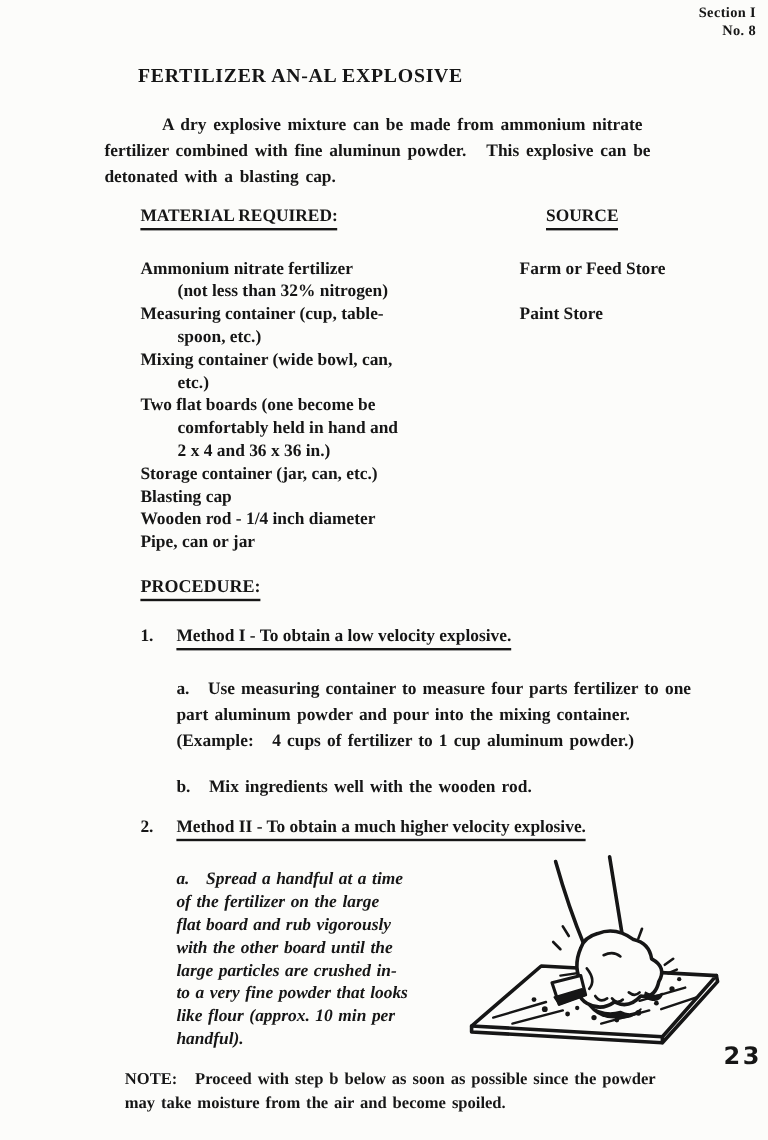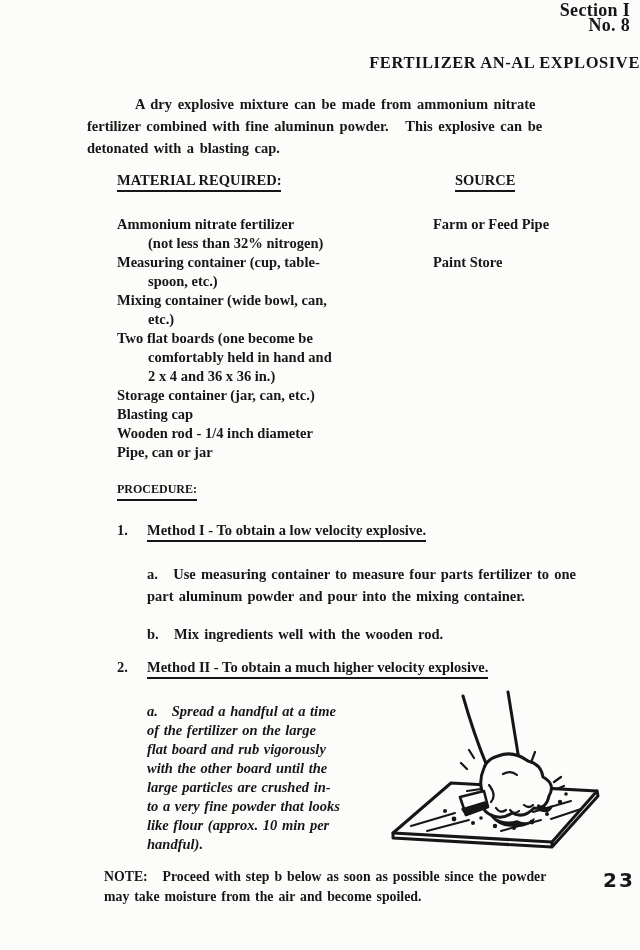--- a/index.html
+++ b/index.html
@@ -9,38 +9,38 @@
     margin:0 auto;
     background:#fcfcfa;
     overflow:hidden;
     font-family:"Liberation Serif","DejaVu Serif",serif;
     font-weight:bold;
     color:#161616;
     -webkit-font-smoothing:antialiased;
   }
   .line{white-space:pre;}
   
-  .hdr{padding:3px 10px 0 0;text-align:right;font-size:18px;line-height:15px;letter-spacing:.3px;}
+  .hdr{padding:3px 10px 0 0;text-align:right;font-size:12px;line-height:15px;letter-spacing:.3px;}
   
-  .title{margin-top:21px;padding-left:115px;text-align:right;font-size:16.5px;line-height:17px;letter-spacing:.6px;}
+  .title{margin-top:21px;padding-left:115px;text-align:left;font-size:16.5px;line-height:17px;letter-spacing:.6px;}
   
   .intro{margin:22px 14px 0 87px;font-size:14.5px;line-height:22px;word-spacing:2px;}
   .intro .line:first-child{text-indent:48px;}
   
   .mat{margin:13px 0 0 117px;position:relative;font-size:14.5px;}
   .mat-head{position:relative;line-height:17px;}
   .u{display:inline-block;border-bottom:2px solid #161616;padding-bottom:1px;}
   .src-head{position:absolute;left:338px;top:0;}
   .mlist{margin-top:23px;line-height:19px;}
   .mrow{position:relative;}
   .mrow.ind .mtext{padding-left:31px;}
   .mtext{white-space:pre;}
   .msrc{position:absolute;left:316px;top:0;white-space:pre;}
   
-  .proc-head{margin:19px 0 0 117px;font-size:12px;line-height:17px;}
+  .proc-head{margin:19px 0 0 117px;font-size:15px;line-height:17px;}
   .method{margin:21px 0 0 117px;display:flex;font-size:14.5px;line-height:17px;}
   .mnum{width:30px;flex:0 0 30px;}
   .step{margin:21px 14px 0 147px;font-size:14.5px;line-height:22px;word-spacing:1.5px;}
   .stepb{margin-top:16px;}
   .m2wrap{position:relative;font-style:italic;}
   .m2step{margin:23px 0 0 147px;font-size:14.5px;line-height:19px;width:230px;word-spacing:1px;}
   
   .figure{position:absolute;left:383px;top:-12px;width:245px;height:172px;}
   
   .pagenum{position:absolute;left:603px;top:868px;font-size:20px;letter-spacing:2px;font-family:"DejaVu Sans",sans-serif;font-weight:bold;}
@@ -64,21 +64,21 @@
     <div class="line">fertilizer combined with fine aluminun powder.   This explosive can be</div>
     <div class="line">detonated with a blasting cap.</div>
   </div>
 
   <div class="mat">
     <div class="mat-head">
       <span class="u">MATERIAL REQUIRED:</span>
       <span class="src-head"><span class="u">SOURCE</span></span>
     </div>
     <div class="mlist">
-      <div class="mrow"><span class="mtext">Ammonium nitrate fertilizer</span><span class="msrc">Farm or Feed Pipe</span></div>
+      <div class="mrow"><span class="mtext">Ammonium nitrate fertilizer</span><span class="msrc">Farm or Feed Store</span></div>
       <div class="mrow ind"><span class="mtext">(not less than 32% nitrogen)</span></div>
       <div class="mrow"><span class="msrc">Paint Store</span></div>
       <div class="mrow"><span class="mtext">Measuring container (cup, table-</span></div>
       <div class="mrow ind"><span class="mtext">spoon, etc.)</span></div>
       <div class="mrow"><span class="mtext">Mixing container (wide bowl, can,</span></div>
       <div class="mrow ind"><span class="mtext">etc.)</span></div>
       <div class="mrow"><span class="mtext">Two flat boards (one become be</span></div>
       <div class="mrow ind"><span class="mtext">comfortably held in hand and</span></div>
       <div class="mrow ind"><span class="mtext">2 x 4 and 36 x 36 in.)</span></div>
       <div class="mrow"><span class="mtext">Storage container (jar, can, etc.)</span></div>
@@ -93,20 +93,21 @@
   </div>
 
   <div class="method">
     <span class="mnum">1.</span>
     <span class="u">Method I - To obtain a low velocity explosive.</span>
   </div>
 
   <div class="step">
     <div class="line">a.   Use measuring container to measure four parts fertilizer to one</div>
     <div class="line">part aluminum powder and pour into the mixing container.</div>
+    <div class="line">(Example:   4 cups of fertilizer to 1 cup aluminum powder.)</div>
   </div>
 
   <div class="step stepb">
     <div class="line">b.   Mix ingredients well with the wooden rod.</div>
   </div>
 
   <div class="method" style="margin-top:14px;">
     <span class="mnum">2.</span>
     <span class="u">Method II - To obtain a much higher velocity explosive.</span>
   </div>

